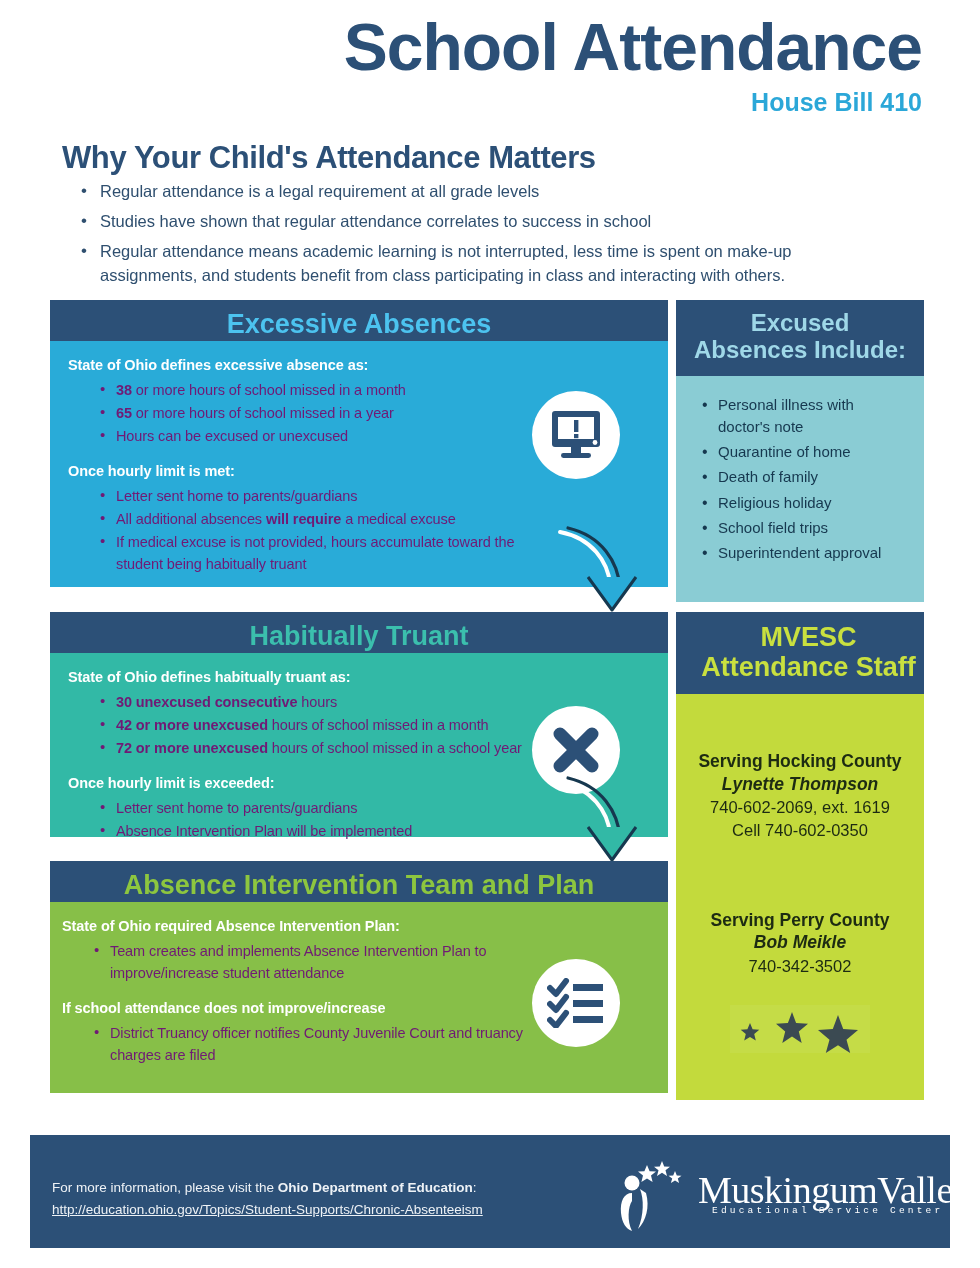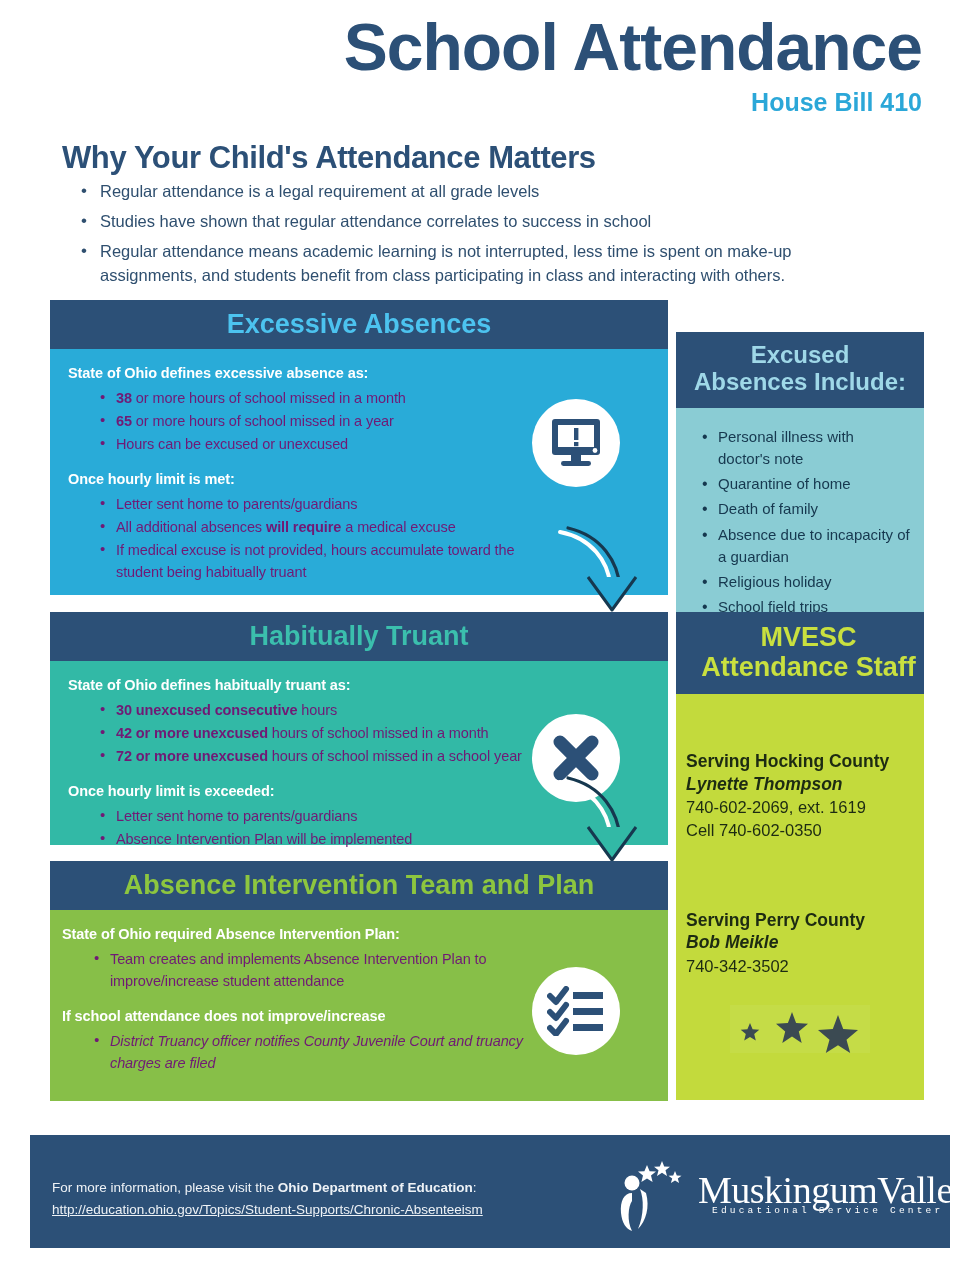--- a/index.html
+++ b/index.html
@@ -39,21 +39,21 @@
   }
   .intro-list li:before {
     content:"\2022"; position:absolute; left:3px; top:-1px;
     font-size:17px; color:#2f4f6f;
   }
 
   
   .panel { position:absolute; }
   .panel-head {
     background:#2c5077; text-align:center;
-    padding: 9px 6px 10px 6px;
+    padding: 9px 6px 2px 6px;
   }
   .panel-head .ptitle { font-size:27px; font-weight:700; line-height:1.12; }
   .panel-body { position:relative; padding: 16px 18px 14px 18px; }
 
   .cyan-head .ptitle { color:#4cc3ef; }
   .cyan-body { background:#29abd8; }
   .teal-head .ptitle { color:#3bbfad; }
   .teal-body { background:#32b9a6; }
   .green-head .ptitle { color:#8dc63f; }
   .green-body { background:#87bf48; }
@@ -83,21 +83,21 @@
   ul.blist { list-style:none; margin: 4px 0 0 14px; }
   ul.blist li {
     position:relative; color:#16384f; font-size:15px;
     line-height:1.48; padding-left:18px; margin-bottom:3px;
   }
   ul.blist li:before {
     content:"\2022"; position:absolute; left:2px; top:-1px; font-size:16px;
   }
 
   
-  .staff-block { color:#1d2b12; }
+  .staff-block { text-align:center; color:#1d2b12; }
   .staff-block .serving { font-size:17.5px; font-weight:700; line-height:1.28; }
   .staff-block .person { font-size:17.5px; font-weight:700; font-style:italic; line-height:1.35; }
   .staff-block .phone { font-size:16.5px; line-height:1.34; }
 
   .stars { text-align:center; margin-top: 28px; line-height:0; }
   .stars svg { display:inline-block; vertical-align:bottom; }
 
   
   .icon-circle {
     position:absolute; border-radius:50%; background:#ffffff;
@@ -229,50 +229,49 @@
   <div class="panel" style="left:50px; top:861px; width:618px;">
     <div class="panel-head green-head">
       <div class="ptitle">Absence Intervention Team and Plan</div>
     </div>
     <div class="panel-body green-body" style="height:191px;padding-left:12px;">
       <div class="lead">State of Ohio required Absence Intervention Plan:</div>
       <ul class="plist" id="int-b1" style="width:452px;">
           <li>Team creates and implements Absence Intervention Plan to improve/increase student attendance</li>
         </ul>
       <div class="lead second">If school attendance does not improve/increase</div>
-      <ul class="plist" id="int-b2" style="width:452px;font-style:italic;">
+      <ul class="plist" id="int-b2" style="width:452px;">
           <li>District Truancy officer notifies County Juvenile Court and truancy charges are filed</li>
         </ul>
 
       <div class="icon-circle" style="left:482px; top:57px; width:88px; height:88px;">
         <svg width="58" height="50" viewBox="0 0 58 50" aria-hidden="true">
           <g fill="none" stroke="#2c5077" stroke-width="6" stroke-linecap="round" stroke-linejoin="round">
             <polyline points="3,10 9,16 19,3"></polyline>
             <polyline points="3,26 9,32 19,19"></polyline>
             <polyline points="3,42 9,48 19,35"></polyline>
           </g>
           <rect x="26" y="6" width="30" height="7" fill="#2c5077"></rect>
           <rect x="26" y="22" width="30" height="7" fill="#2c5077"></rect>
           <rect x="26" y="38" width="30" height="7" fill="#2c5077"></rect>
         </svg>
       </div>
     </div>
   </div>
 
-  <div class="panel" style="left:676px; top:300px; width:248px;margin-top:32px;">
+  <div class="panel" style="left:676px; top:300px; width:248px;">
     <div class="panel-head ltblue-head" style="padding:10px 6px 12px 6px;">
       <div class="ptitle">Excused</div>
       <div class="ptitle">Absences Include:</div>
     </div>
     <div class="panel-body ltblue-body" style="height:226px; padding:14px 14px 10px 10px;">
       <ul class="blist" id="exd-list">
           <li>Personal illness with doctor's note</li>
           <li>Quarantine of home</li>
           <li>Death of family</li>
-          <li>Absence due to incapacity of a guardian</li>
           <li>Religious holiday</li>
           <li>School field trips</li>
           <li>Superintendent approval</li>
         </ul>
     </div>
   </div>
 
   <div class="panel" style="left:676px; top:612px; width:248px;">
     <div class="panel-head lime-head" style="padding:10px 6px 12px 23px;">
       <div class="ptitle">MVESC</div>

